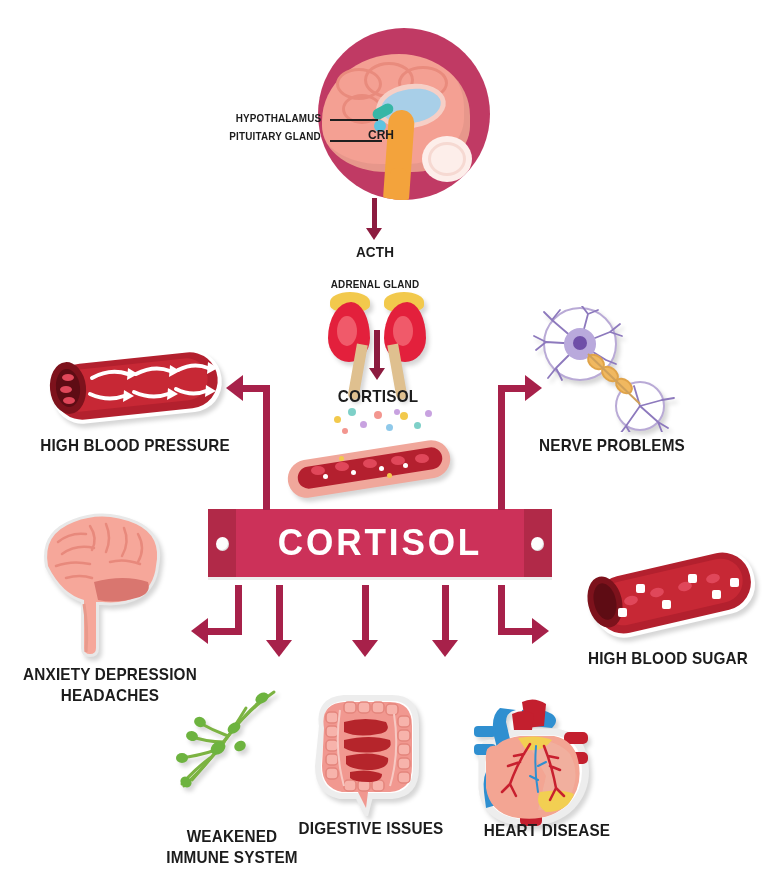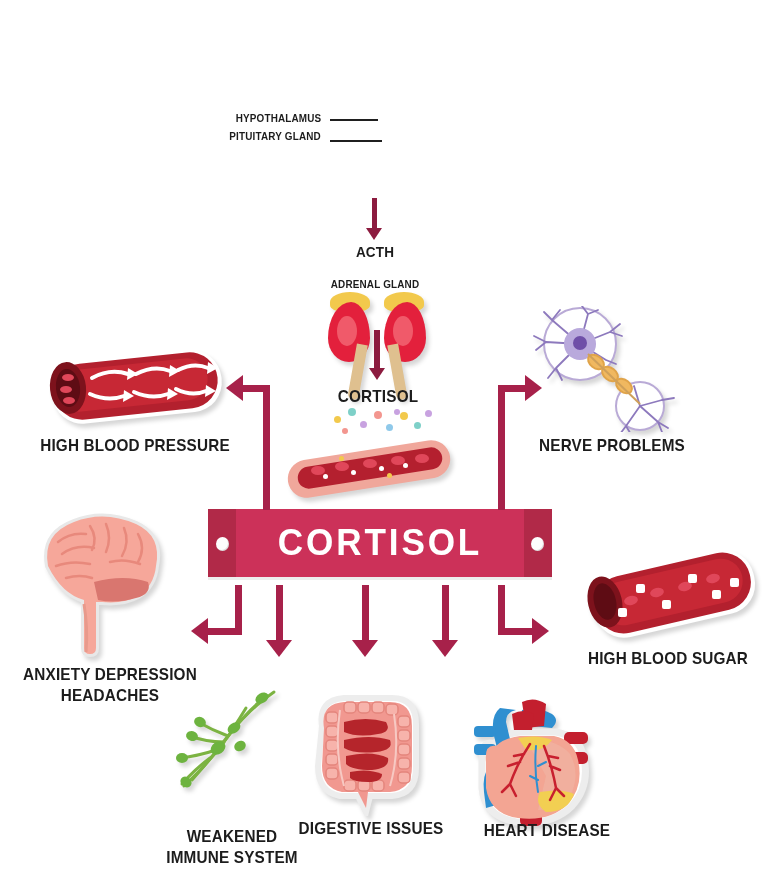--- a/index.html
+++ b/index.html
@@ -85,20 +85,34 @@
   .tube{position:absolute;border-radius:26px;}
 
   .dotsfield{position:absolute;}
   .dot{position:absolute;border-radius:50%;}
 </style>
 </head>
 <body>
 
 <div id="stage">
 
+  <div id="brainCircle">
+    <div class="bc-brain"></div>
+    <div class="bc-gyri" style="left:18px;top:40px;width:40px;height:26px;"></div>
+    <div class="bc-gyri" style="left:46px;top:34px;width:44px;height:30px;"></div>
+    <div class="bc-gyri" style="left:80px;top:38px;width:44px;height:28px;"></div>
+    <div class="bc-gyri" style="left:24px;top:66px;width:34px;height:24px;"></div>
+    <div class="bc-cbl"></div>
+    <div class="bc-vent"></div>
+    <div class="bc-stem"></div>
+    <div class="bc-stem2"></div>
+    <div class="bc-hypo"></div>
+    <div class="bc-pit"></div>
+    <div class="bc-crh">CRH</div>
+  </div>
 
   <div class="lbl tiny" style="left:196px;top:112px;width:132px;text-align:right;">HYPOTHALAMUS</div>
   <div class="leader" style="left:330px;top:119px;width:48px;"></div>
 
   <div class="lbl tiny" style="left:186px;top:130px;width:142px;text-align:right;">PITUITARY GLAND</div>
   <div class="leader" style="left:330px;top:140px;width:52px;"></div>
 
   <div class="ar-shaft" style="left:372px;top:198px;width:5px;height:34px;background:#8c1b3f;"></div>
   <div class="ar-head head-down-sm" style="left:366px;top:228px;"></div>
   <div class="lbl mid" style="left:330px;top:243px;width:90px;">ACTH</div>

